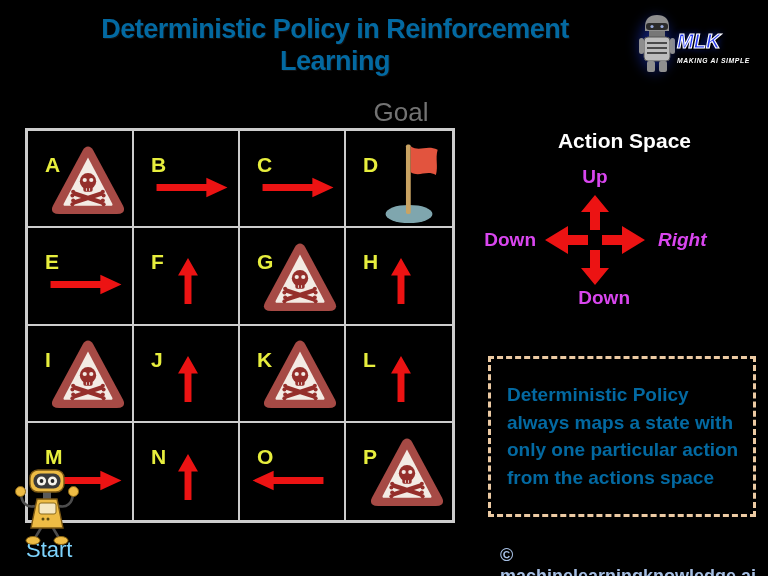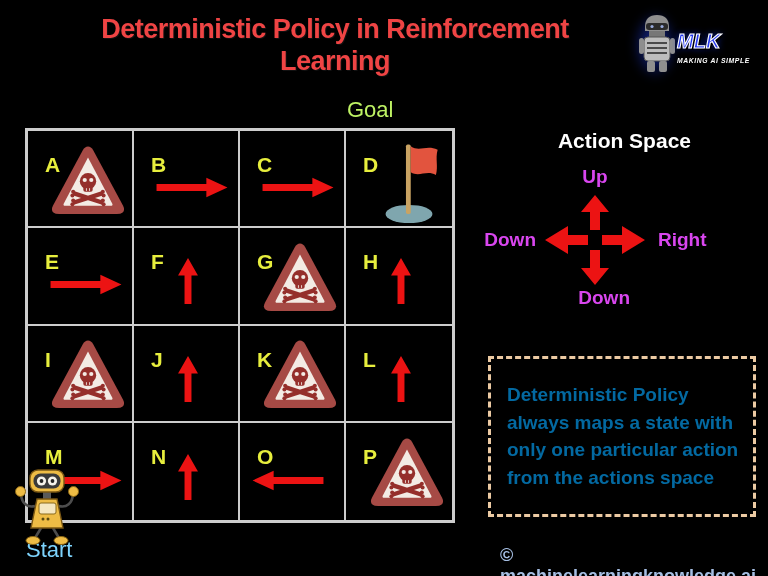--- a/index.html
+++ b/index.html
@@ -1,39 +1,39 @@
 <!DOCTYPE html>
 <html><head>
 <meta charset="utf-8">
 <style>
   html,body{margin:0;padding:0;background:#000;}
   .stage{position:relative;width:768px;height:576px;background:#000;overflow:hidden;
          font-family:"Liberation Sans",sans-serif;}
 
   
   .title{position:absolute;left:55px;top:13px;width:560px;text-align:center;
-         color:#ef4444;font-weight:bold;font-size:27px;line-height:32px;letter-spacing:-0.5px;
+         color:#0369a1;font-weight:bold;font-size:27px;line-height:32px;letter-spacing:-0.5px;
          text-shadow:1px 1px 0 #111;}
   .title span{display:block;}
 
   
   .logo{position:absolute;top:6px;right:2px;width:136px;height:84px;}
   .logo-glow{position:absolute;left:2px;top:4px;width:46px;height:70px;border-radius:50%;
              background:radial-gradient(closest-side,rgba(30,60,230,.75),rgba(30,60,230,0));
              filter:blur(5px);}
   .logo-robot{position:absolute;left:7px;top:5px;width:40px;height:64px;}
   .logo-text{position:absolute;left:47px;top:20px;width:90px;}
   .logo-mlk{font-size:20px;font-style:italic;font-weight:900;color:#2438ee;line-height:30px;
             -webkit-text-stroke:1.1px #ffffff;text-shadow:2px 2px 1px #000,0 0 7px #0d2bd0;}
   .logo-tagline{font-size:6.8px;font-style:italic;font-weight:bold;color:#fff;
                 letter-spacing:.6px;margin-top:1px;white-space:nowrap;}
 
   
-  .goal-label{position:absolute;left:347px;top:97px;width:108px;text-align:left;
-              color:#bef264;font-size:22px;font-weight:500;}
+  .goal-label{position:absolute;left:347px;top:97px;width:108px;text-align:center;
+              color:#737373;font-size:26px;font-weight:500;}
   .start-label{position:absolute;left:26px;top:537px;color:#7dd3fc;font-size:22px;font-weight:500;}
   .grid{position:absolute;left:25px;top:128px;width:430px;height:395px;box-sizing:border-box;
         border:3px solid #cdcdcd;display:grid;grid-template-columns:repeat(4,1fr);
         grid-template-rows:repeat(4,1fr);background:#000;}
   .cell{position:relative;box-sizing:border-box;border-right:2px solid #cdcdcd;
         border-bottom:2px solid #cdcdcd;}
   .cell:nth-child(4n){border-right:none;}
   .cell:nth-child(n+13){border-bottom:none;}
   .cell-label{position:absolute;left:17px;top:22px;color:#e7ee3d;font-size:21px;
               font-weight:600;z-index:2;}
@@ -49,21 +49,21 @@
   .start-robot{position:absolute;left:8px;top:462px;width:78px;height:84px;z-index:3;}
 
   
   .as-title{position:absolute;left:491px;top:129px;width:200px;text-align:right;
             color:#fff;font-size:21px;font-weight:600;}
   .as-cross{position:absolute;left:540px;top:192px;width:110px;height:96px;}
   .as-label{position:absolute;color:#d946ef;font-size:19px;font-weight:600;}
   .as-up{left:564px;top:166px;width:62px;text-align:center;}
   .as-down{left:560px;top:287px;width:70px;text-align:right;}
   .as-left{left:484px;top:229px;width:52px;text-align:right;}
-  .as-right{left:658px;top:229px;}
+  .as-right{left:658px;top:229px;font-style:italic;}
 
   
   .note-box{position:absolute;left:488px;top:356px;width:268px;height:161px;
             box-sizing:border-box;border:3px dashed #eccaa3;}
   .note-text{padding:22px 13px 0 16px;color:#0369a1;font-size:19px;line-height:1.45;
              font-weight:700;}
 
   
   .copyright{position:absolute;left:500px;top:545px;color:#a6bfe4;font-size:18px;
              font-weight:bold;}

